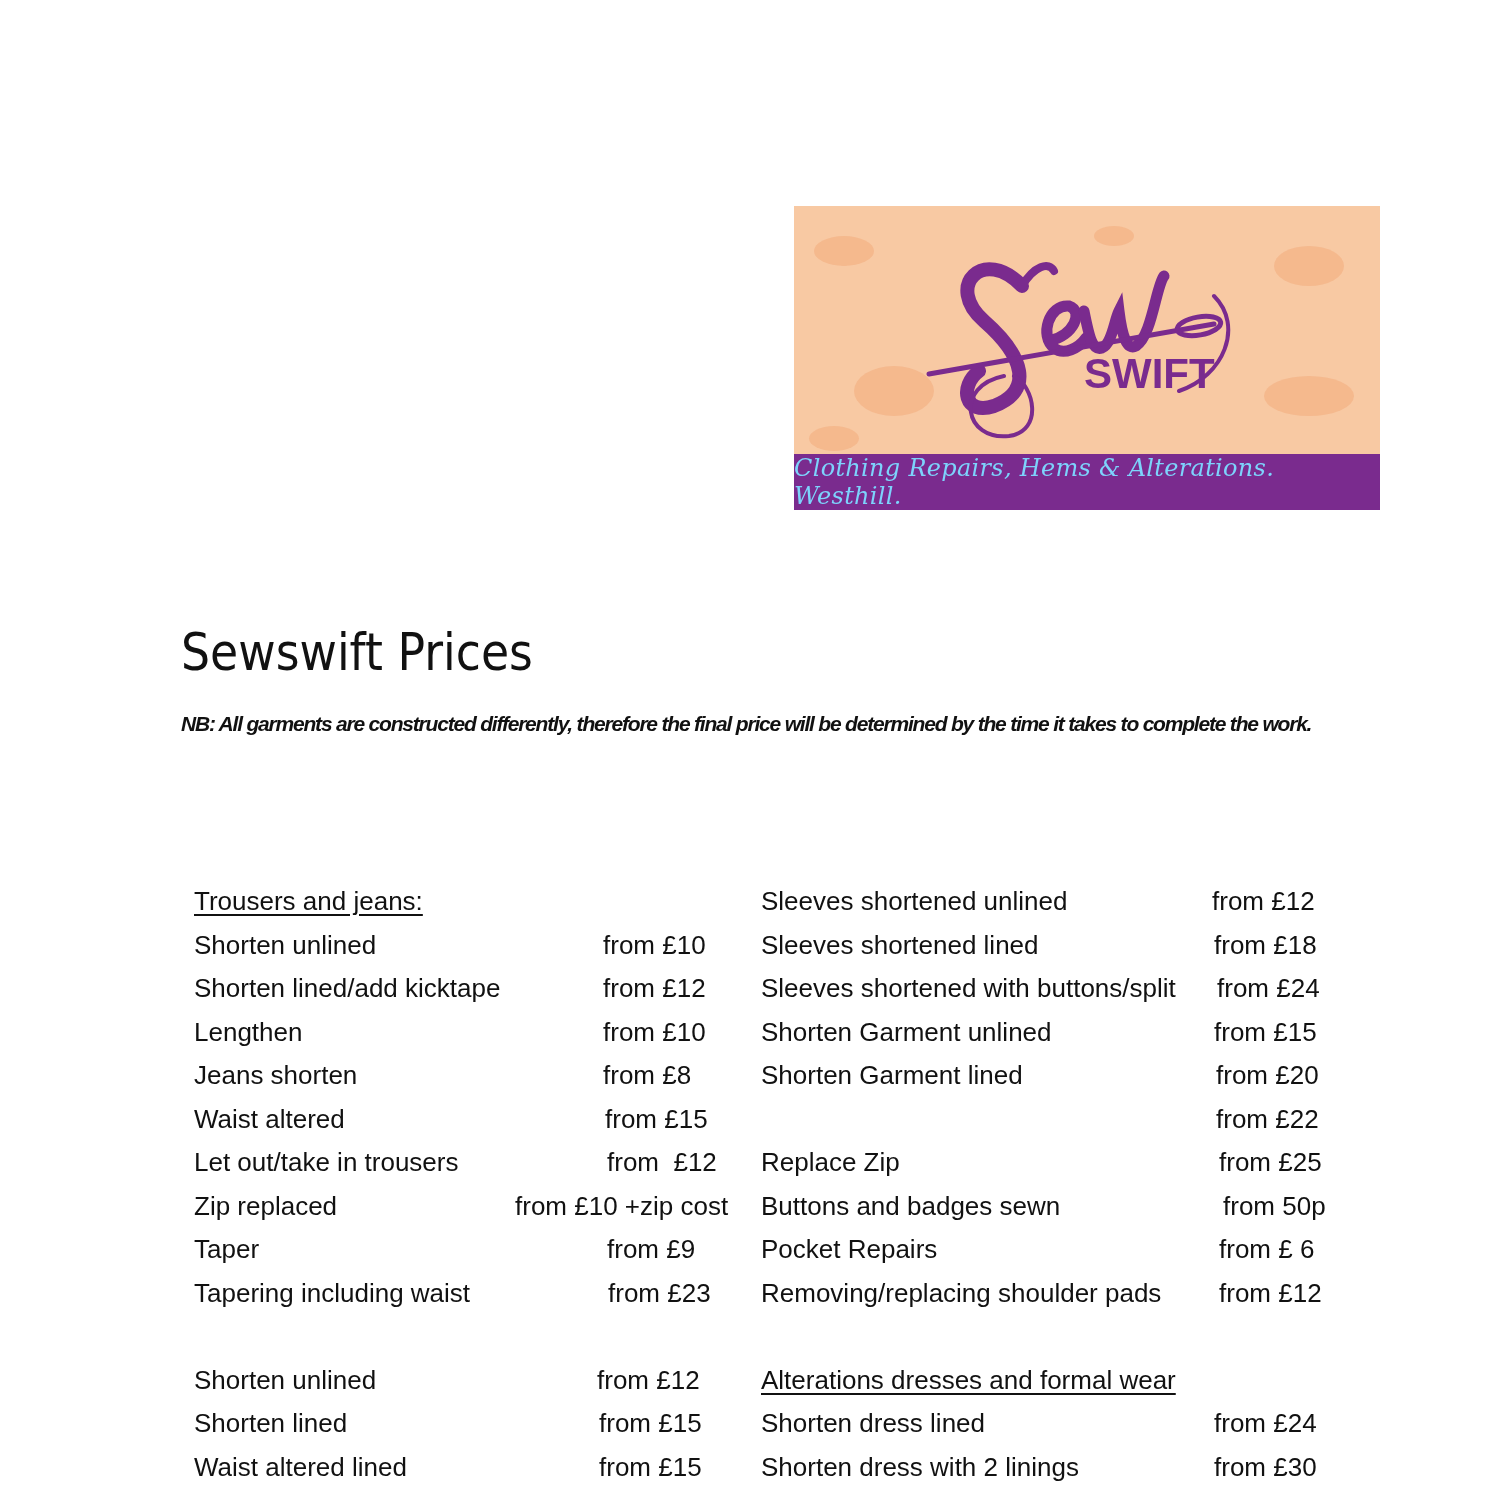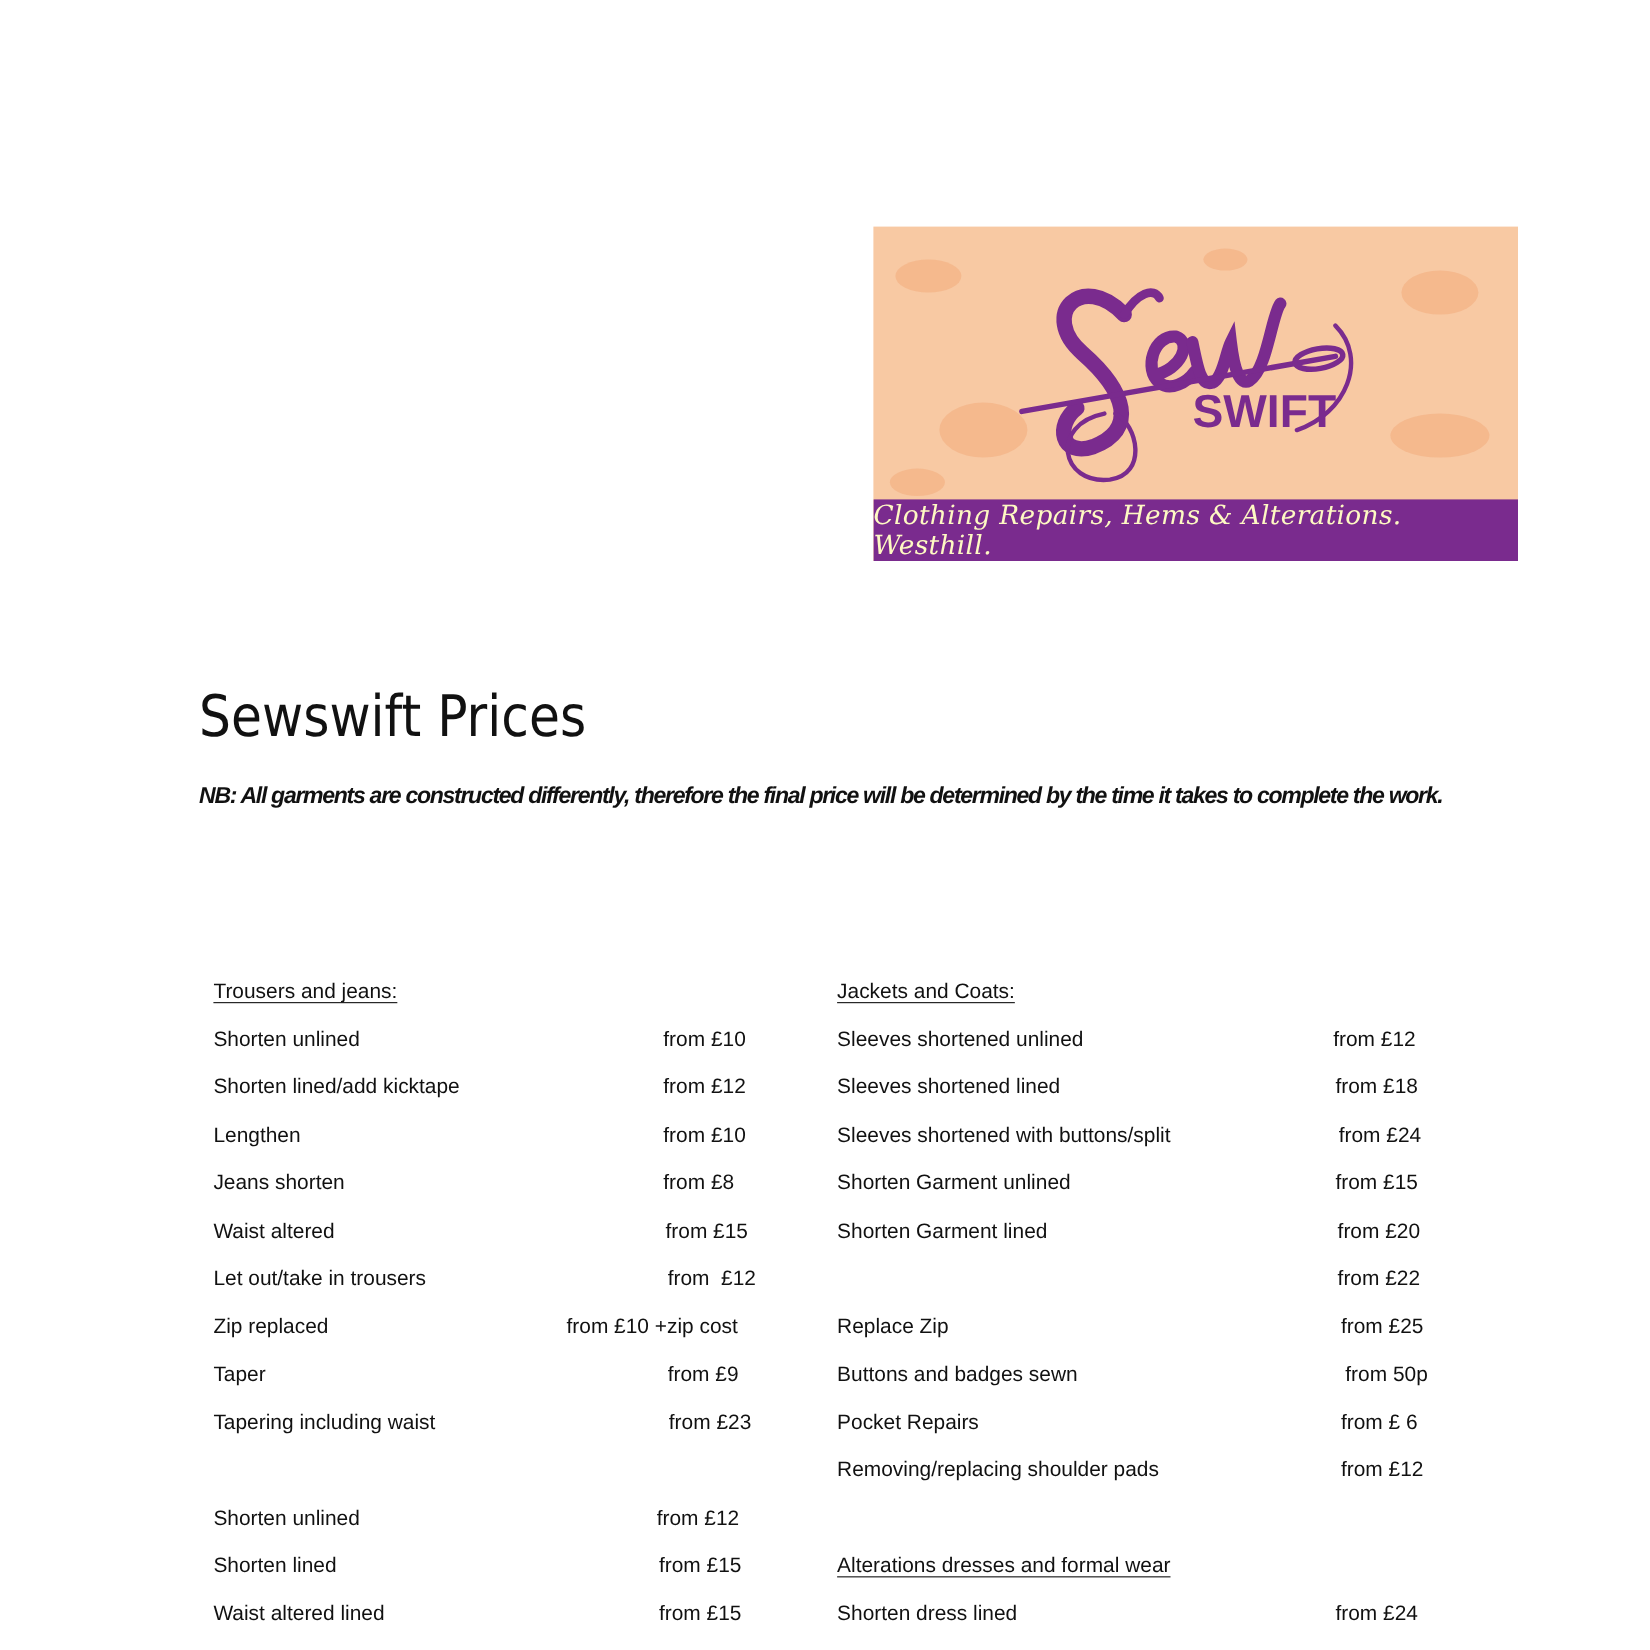--- a/index.html
+++ b/index.html
@@ -4,32 +4,32 @@
 <style>
   html, body { margin:0; padding:0; }
   body { width:1500px; height:1500px; background:#ffffff; position:relative; overflow:hidden;
          font-family:"Liberation Sans", sans-serif; color:#111; }
   .logo { position:absolute; left:794px; top:206px; width:586px; height:304px;
           background:#f8c9a3; overflow:hidden; }
   .logo .speck { position:absolute; border-radius:50%; background:#f3ac7c; opacity:.55; }
   .logo svg.mark { position:absolute; left:130px; top:20px; }
   .logo .band { position:absolute; left:0; right:0; bottom:0; height:56px; background:#7a2b8e;
                 display:flex; align-items:center; justify-content:center; }
-  .logo .tagline { color:#fef9c3; font-family:"DejaVu Serif", serif; font-style:italic;
+  .logo .tagline { color:#7dd3fc; font-family:"DejaVu Serif", serif; font-style:italic;
                    font-size:24px; letter-spacing:0.3px; }
   .title { position:absolute; left:181px; top:622px; font-size:52px; font-weight:400;
            font-family:"DejaVu Sans", sans-serif; transform:scaleX(0.88); transform-origin:left;
            letter-spacing:0px; margin:0; }
   .nb { position:absolute; left:181px; top:703px; width:1150px; font-size:21px; font-weight:700;
         font-style:italic; line-height:42px; font-family:"Liberation Sans", sans-serif;
         letter-spacing:-1.2px; margin:0; }
   .col { position:absolute; top:880px; }
   .col.left { left:194px; width:540px; }
   .col.right { left:761px; width:580px; }
-  .row { position:relative; height:43.5px; font-size:19px; line-height:43.5px; white-space:nowrap; }
+  .row { position:relative; height:43.5px; font-size:26px; line-height:43.5px; white-space:nowrap; }
   .row .label { position:absolute; left:0; }
   .row .price { position:absolute; }
   .heading { text-decoration:underline; text-underline-offset:4px; }
   .gap { height:43.5px; }
 </style>
 </head>
 <body>
 
 <div class="logo">
   <div class="speck" style="left:20px;top:30px;width:60px;height:30px;"></div>
@@ -111,23 +111,20 @@
       <span class="price" style="left:405px">from £15</span>
     </div>
   <div class="row">
       <span class="label">Waist altered lined</span>
       <span class="price" style="left:405px">from £15</span>
     </div>
 </div>
 
 <div class="col right">
   <div class="row">
-      <span class="label heading">Jackets and Coats:</span>
-    </div>
-  <div class="row">
       <span class="label">Sleeves shortened unlined</span>
       <span class="price" style="left:451px">from £12</span>
     </div>
   <div class="row">
       <span class="label">Sleeves shortened lined</span>
       <span class="price" style="left:453px">from £18</span>
     </div>
   <div class="row">
       <span class="label">Sleeves shortened with buttons/split</span>
       <span class="price" style="left:456px">from £24</span>

